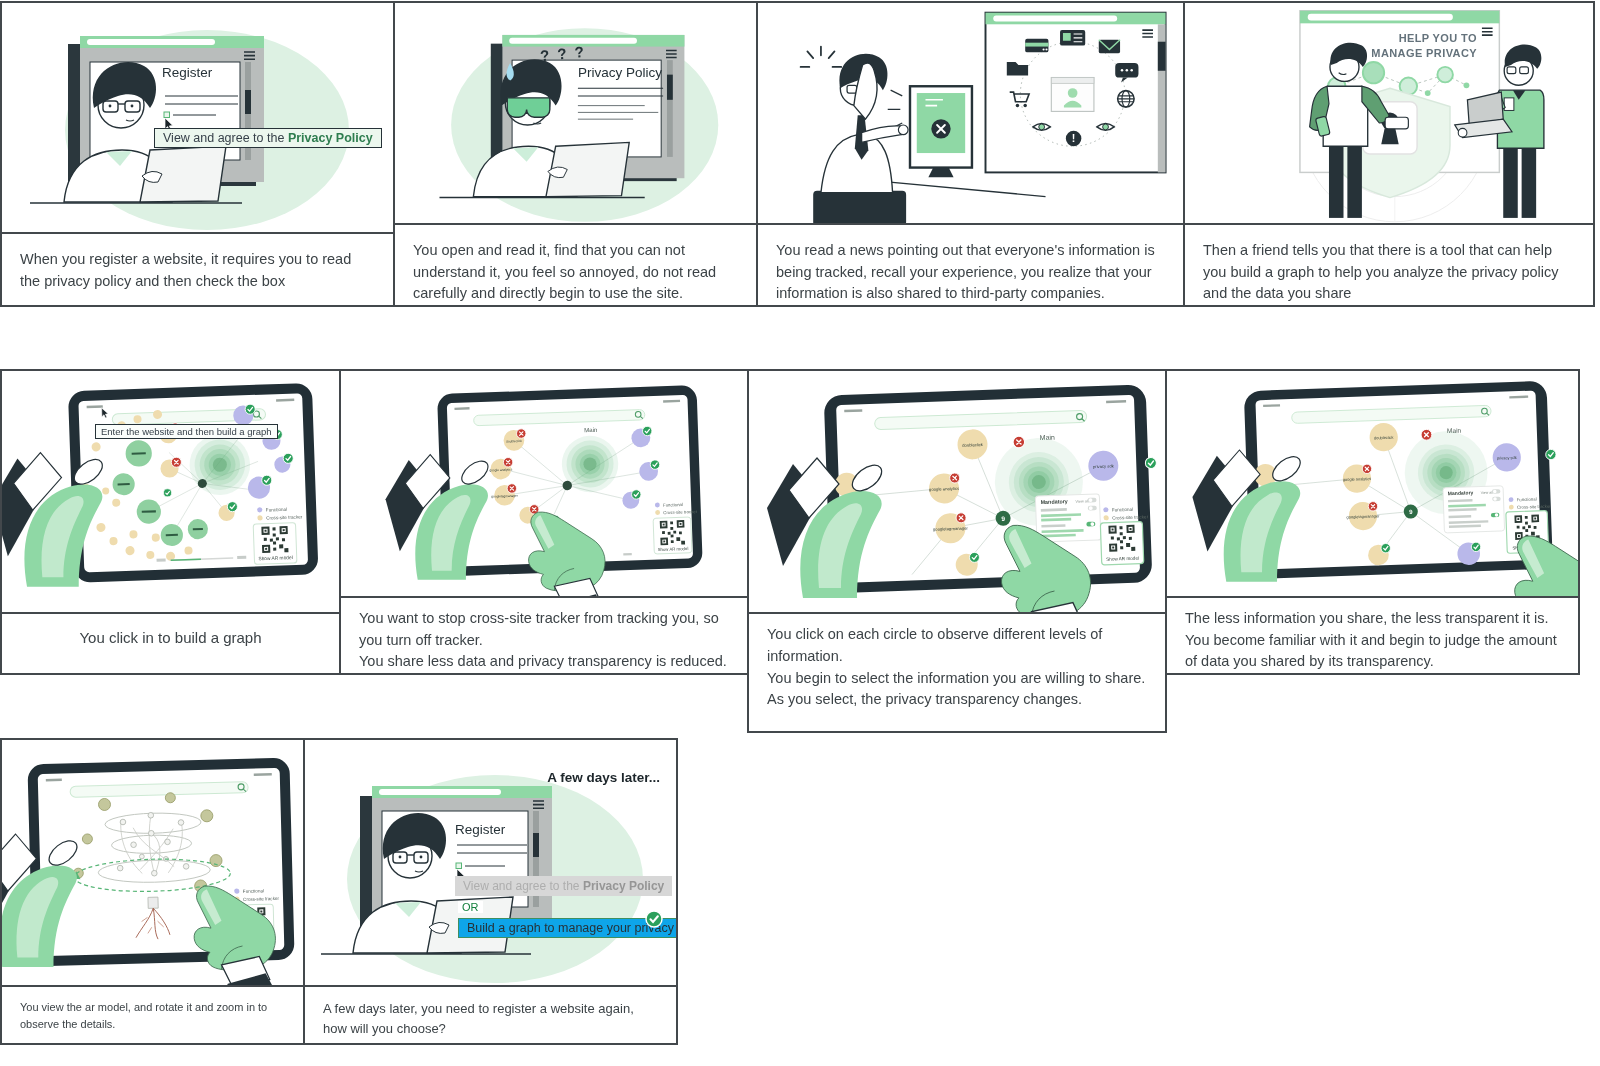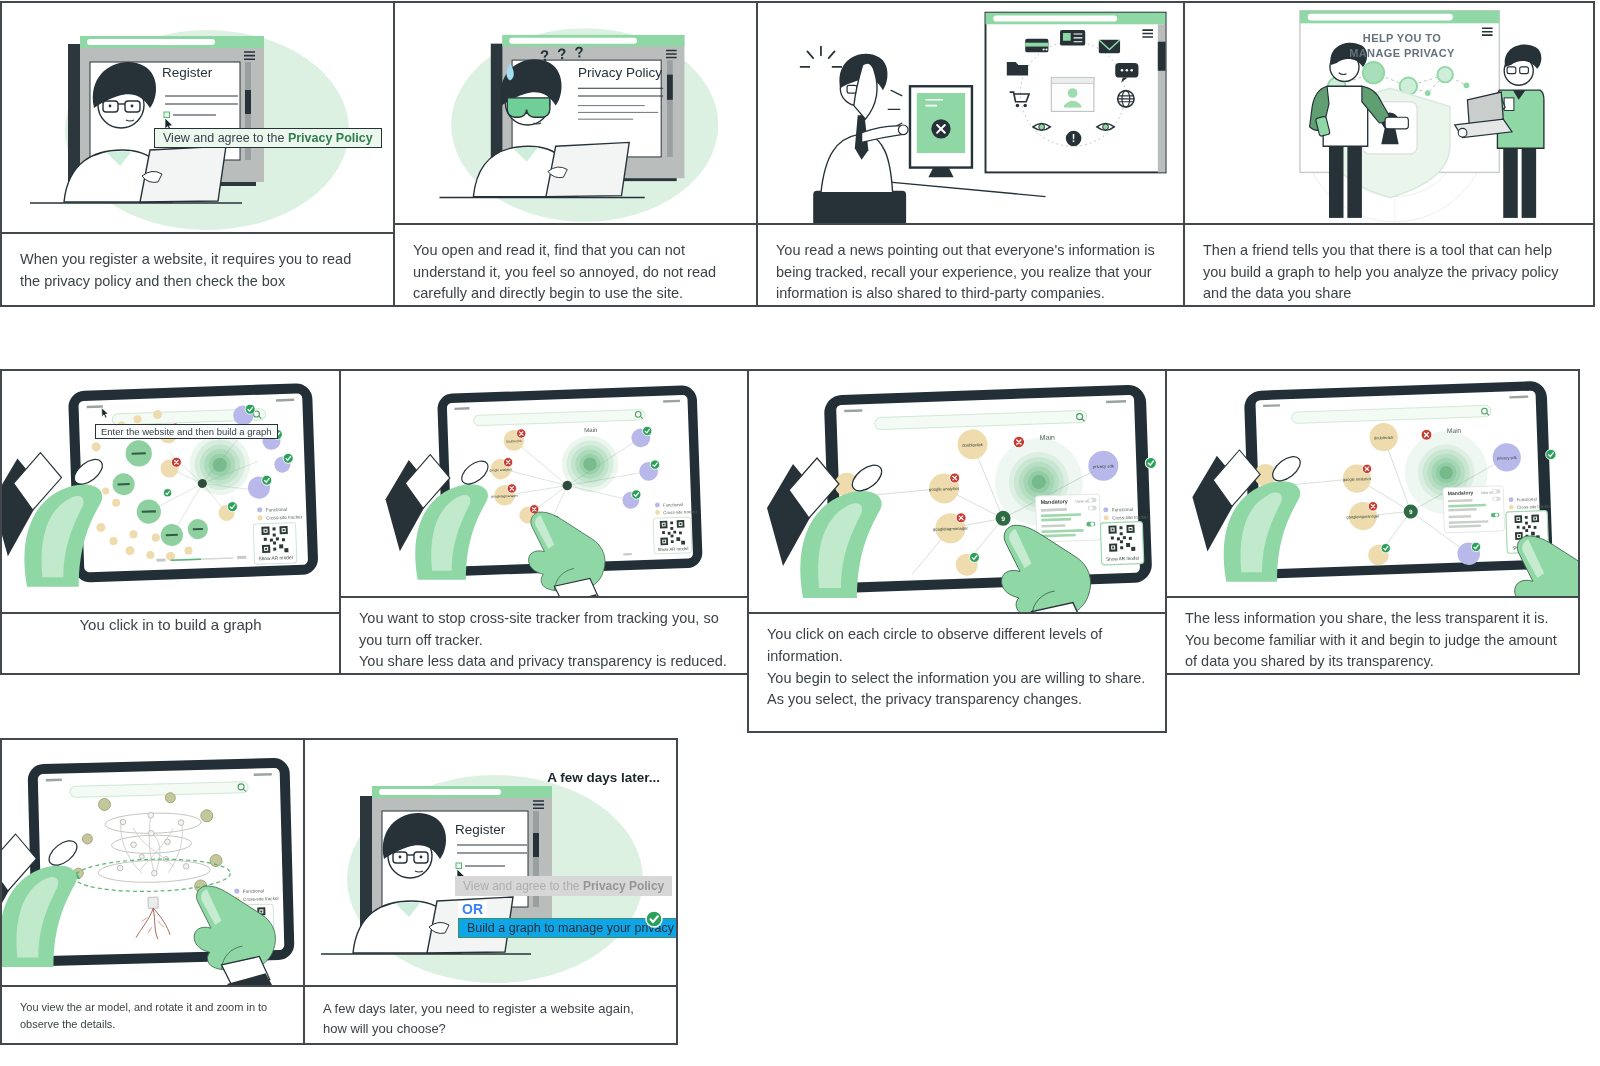--- a/index.html
+++ b/index.html
@@ -4,21 +4,21 @@
 <style>
   html,body{margin:0;padding:0}
   body{width:1600px;height:1066px;background:#fff;position:relative;overflow:hidden;
        font-family:"Liberation Sans",sans-serif;color:#3c4347}
   .row{position:absolute;display:flex}
   .panel{border:2px solid #43484c;background:#fff;box-sizing:border-box;display:flex;flex-direction:column}
   .panel+.panel{margin-left:-2px}
   .pimg{position:relative;border-bottom:2px solid #43484c;overflow:hidden}
   .pimg svg{display:block;width:100%;height:100%}
   .pcap{flex:1;padding:15px 18px 0;font-size:14.5px;line-height:1.5;color:#3c4347}
-  .pcap.center{display:flex;justify-content:center;text-align:center;padding:0 8px 10px}
+  .pcap.center{display:flex;align-items:center;justify-content:center;text-align:center;padding:0 8px 10px}
   .ov{position:absolute;white-space:nowrap;color:#263238}
   .ttip{border:1px solid #263238;background:#ecf7ee;padding:2px 8px;font-size:12.5px;color:#37414a}
   .ttip b{color:#2e7d4f}
   .ttip-gray{background:#d7d7d7;border:0;color:#aeaeae;padding:3px 8px;font-size:12px}
   .ttip-gray b{color:#969696}
   .ttip-green{background:#0ea5e9;border:1.5px solid #3f8f60;color:#263238;padding:2px 8px;font-size:12.5px}
   .wtitle{font-size:13.5px;font-weight:500;color:#263238}
   svg text{font-family:"Liberation Sans",sans-serif}
 </style>
 </head>
@@ -310,21 +310,21 @@
           <polygon points="332,90 345,90 338,100" fill="#263238"></polygon>
           <rect x="323" y="98" width="10" height="13" fill="#fff" stroke="#263238" stroke-width="1"></rect>
           <path d="M318,92 q-16,8 -26,24 l8,10 q12,-10 24,-18 z" fill="#8fd8a5" stroke="#263238" stroke-width="1.2"></path>
           <polygon points="285,100 320,92 322,120 287,128" fill="#c9cdcc" stroke="#263238" stroke-width="1.3"></polygon>
           <polygon points="272,126 322,120 331,133 280,139" fill="#e4e7e6" stroke="#263238" stroke-width="1.3"></polygon>
           <circle cx="280" cy="134" r="4.5" fill="#fff" stroke="#263238" stroke-width="1.1"></circle>
           <rect x="322" y="150" width="15" height="72" fill="#263238"></rect>
           <rect x="341" y="150" width="15" height="72" fill="#263238"></rect>
         </g>
       </svg>
-      <div class="ov" style="left:142px;top:28px;width:150px;text-align:center;font-weight:700;font-size:11px;color:#64727b;letter-spacing:.4px;line-height:1.35;white-space:normal">
+      <div class="ov" style="left:142px;top:28px;width:150px;text-align:right;font-weight:700;font-size:11px;color:#64727b;letter-spacing:.4px;line-height:1.35;white-space:normal">
         <div>HELP YOU TO</div>
           <div>MANAGE PRIVACY</div>
       </div>
     </div>
     <div class="pcap"><span>Then a friend tells you that there is a tool that can help you build a graph to help you analyze the privacy policy and the data you share</span></div>
   </section>
 </div>
 
 <div class="row" style="top:369px;left:0">
 
@@ -734,21 +734,21 @@
           <path d="M110,130 q4,2 8,0" stroke="#263238" stroke-width="1.2" fill="none"></path>
           <path d="M132,160 L208,156 L200,211 L122,212 Z" fill="#f3f5f4" stroke="#263238" stroke-width="1.4"></path>
           <path d="M124,186 q10,-8 20,-2 l-4,8 q-10,2 -16,-6" fill="#fff" stroke="#263238" stroke-width="1"></path>
           <path d="M16,213 H226" stroke="#263238" stroke-width="1.6"></path>
         </g>
         <use href="#cursor" x="152" y="128"></use>
       </svg>
       <div class="ov" style="right:16px;top:30px;font-weight:700;font-size:13.5px;color:#1d262b">A few days later...</div>
       <div class="ov wtitle" style="left:150px;top:82px">Register</div>
       <div class="ov ttip ttip-gray" style="left:150px;top:136px"><span>View and agree to the </span><b>Privacy Policy</b></div>
-      <div class="ov" style="left:153px;top:161px;font-weight:700;font-size:14px;color:#3b82f6;background:#fff;padding:0 4px">OR</div>
+      <div class="ov" style="left:153px;top:161px;font-weight:400;font-size:11px;color:#15803d;background:#fff;padding:0 4px">OR</div>
       <div class="ov ttip ttip-green" style="left:153px;top:178px"><span>Build a graph to manage your privacy</span></div>
       <svg class="ov" style="left:340px;top:170px;width:18px;height:18px;overflow:visible">
           <use href="#ckbadge" x="9" y="9" transform="scale(1.6)" transform-origin="9 9"></use>
         </svg>
     </div>
     <div class="pcap" style="font-size:13px;padding-top:12px"><span>A few days later, you need to register a website again, how will you choose?</span></div>
   </section>
 </div>
 
 </body></html>

